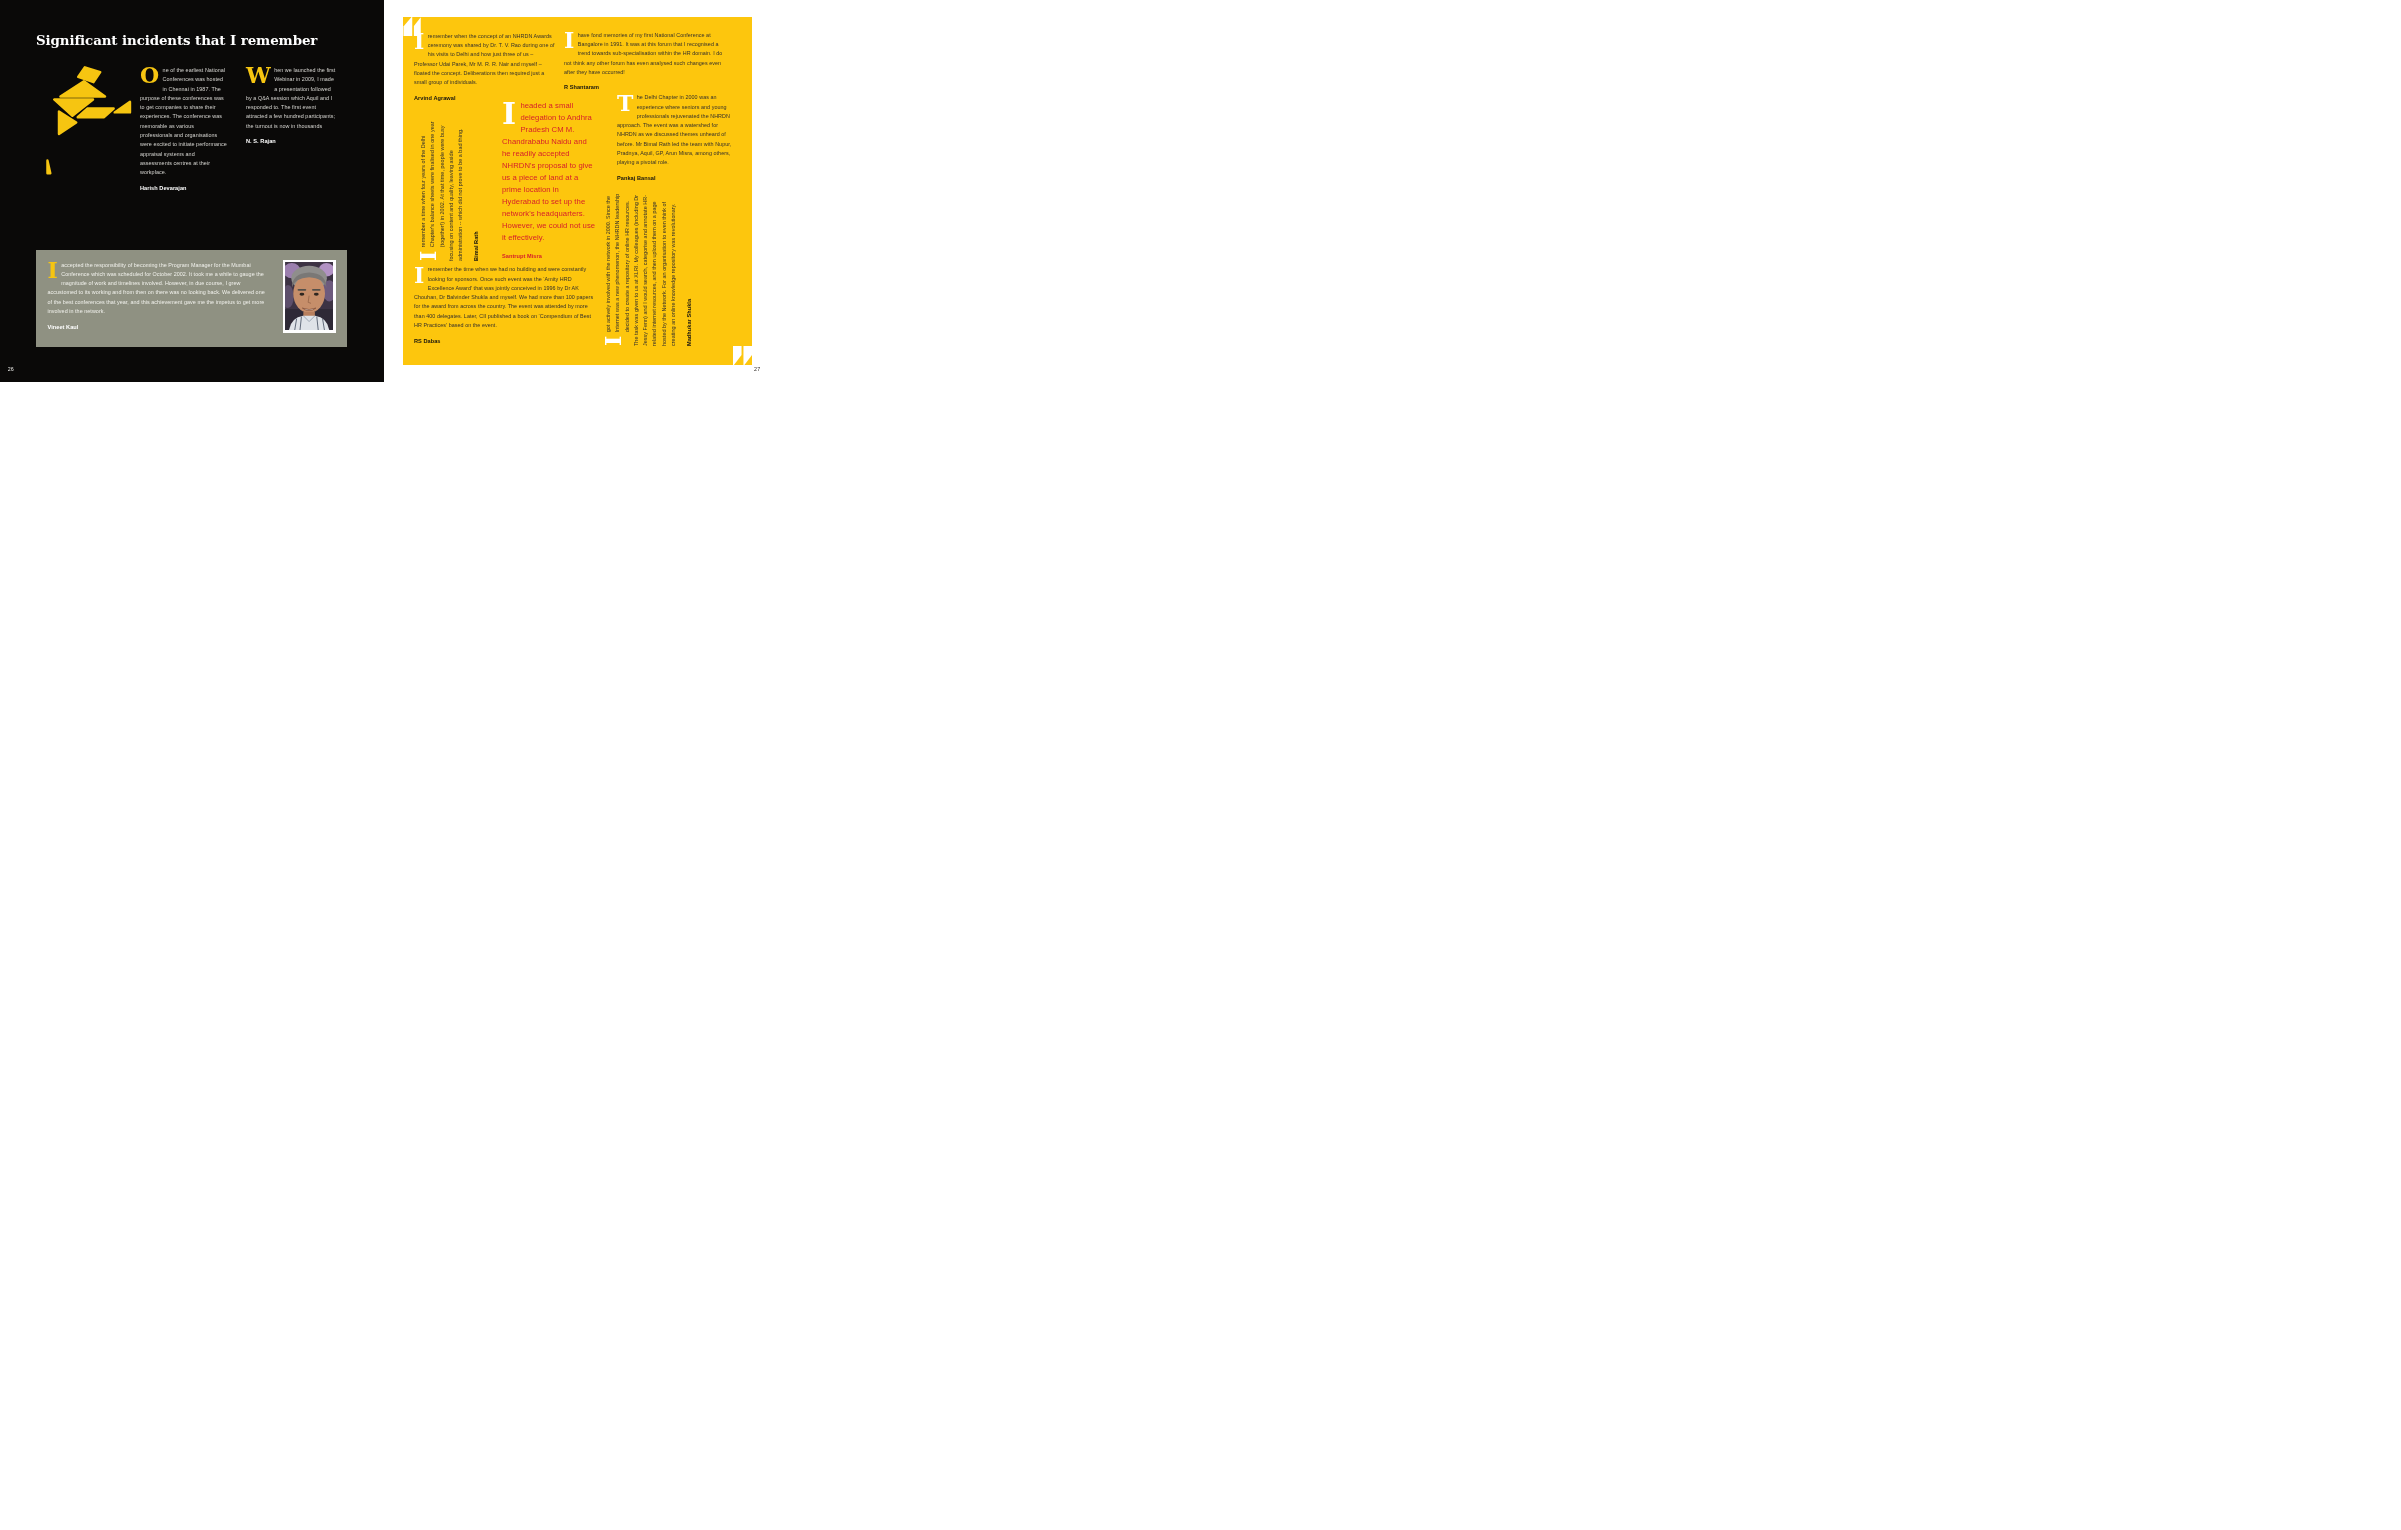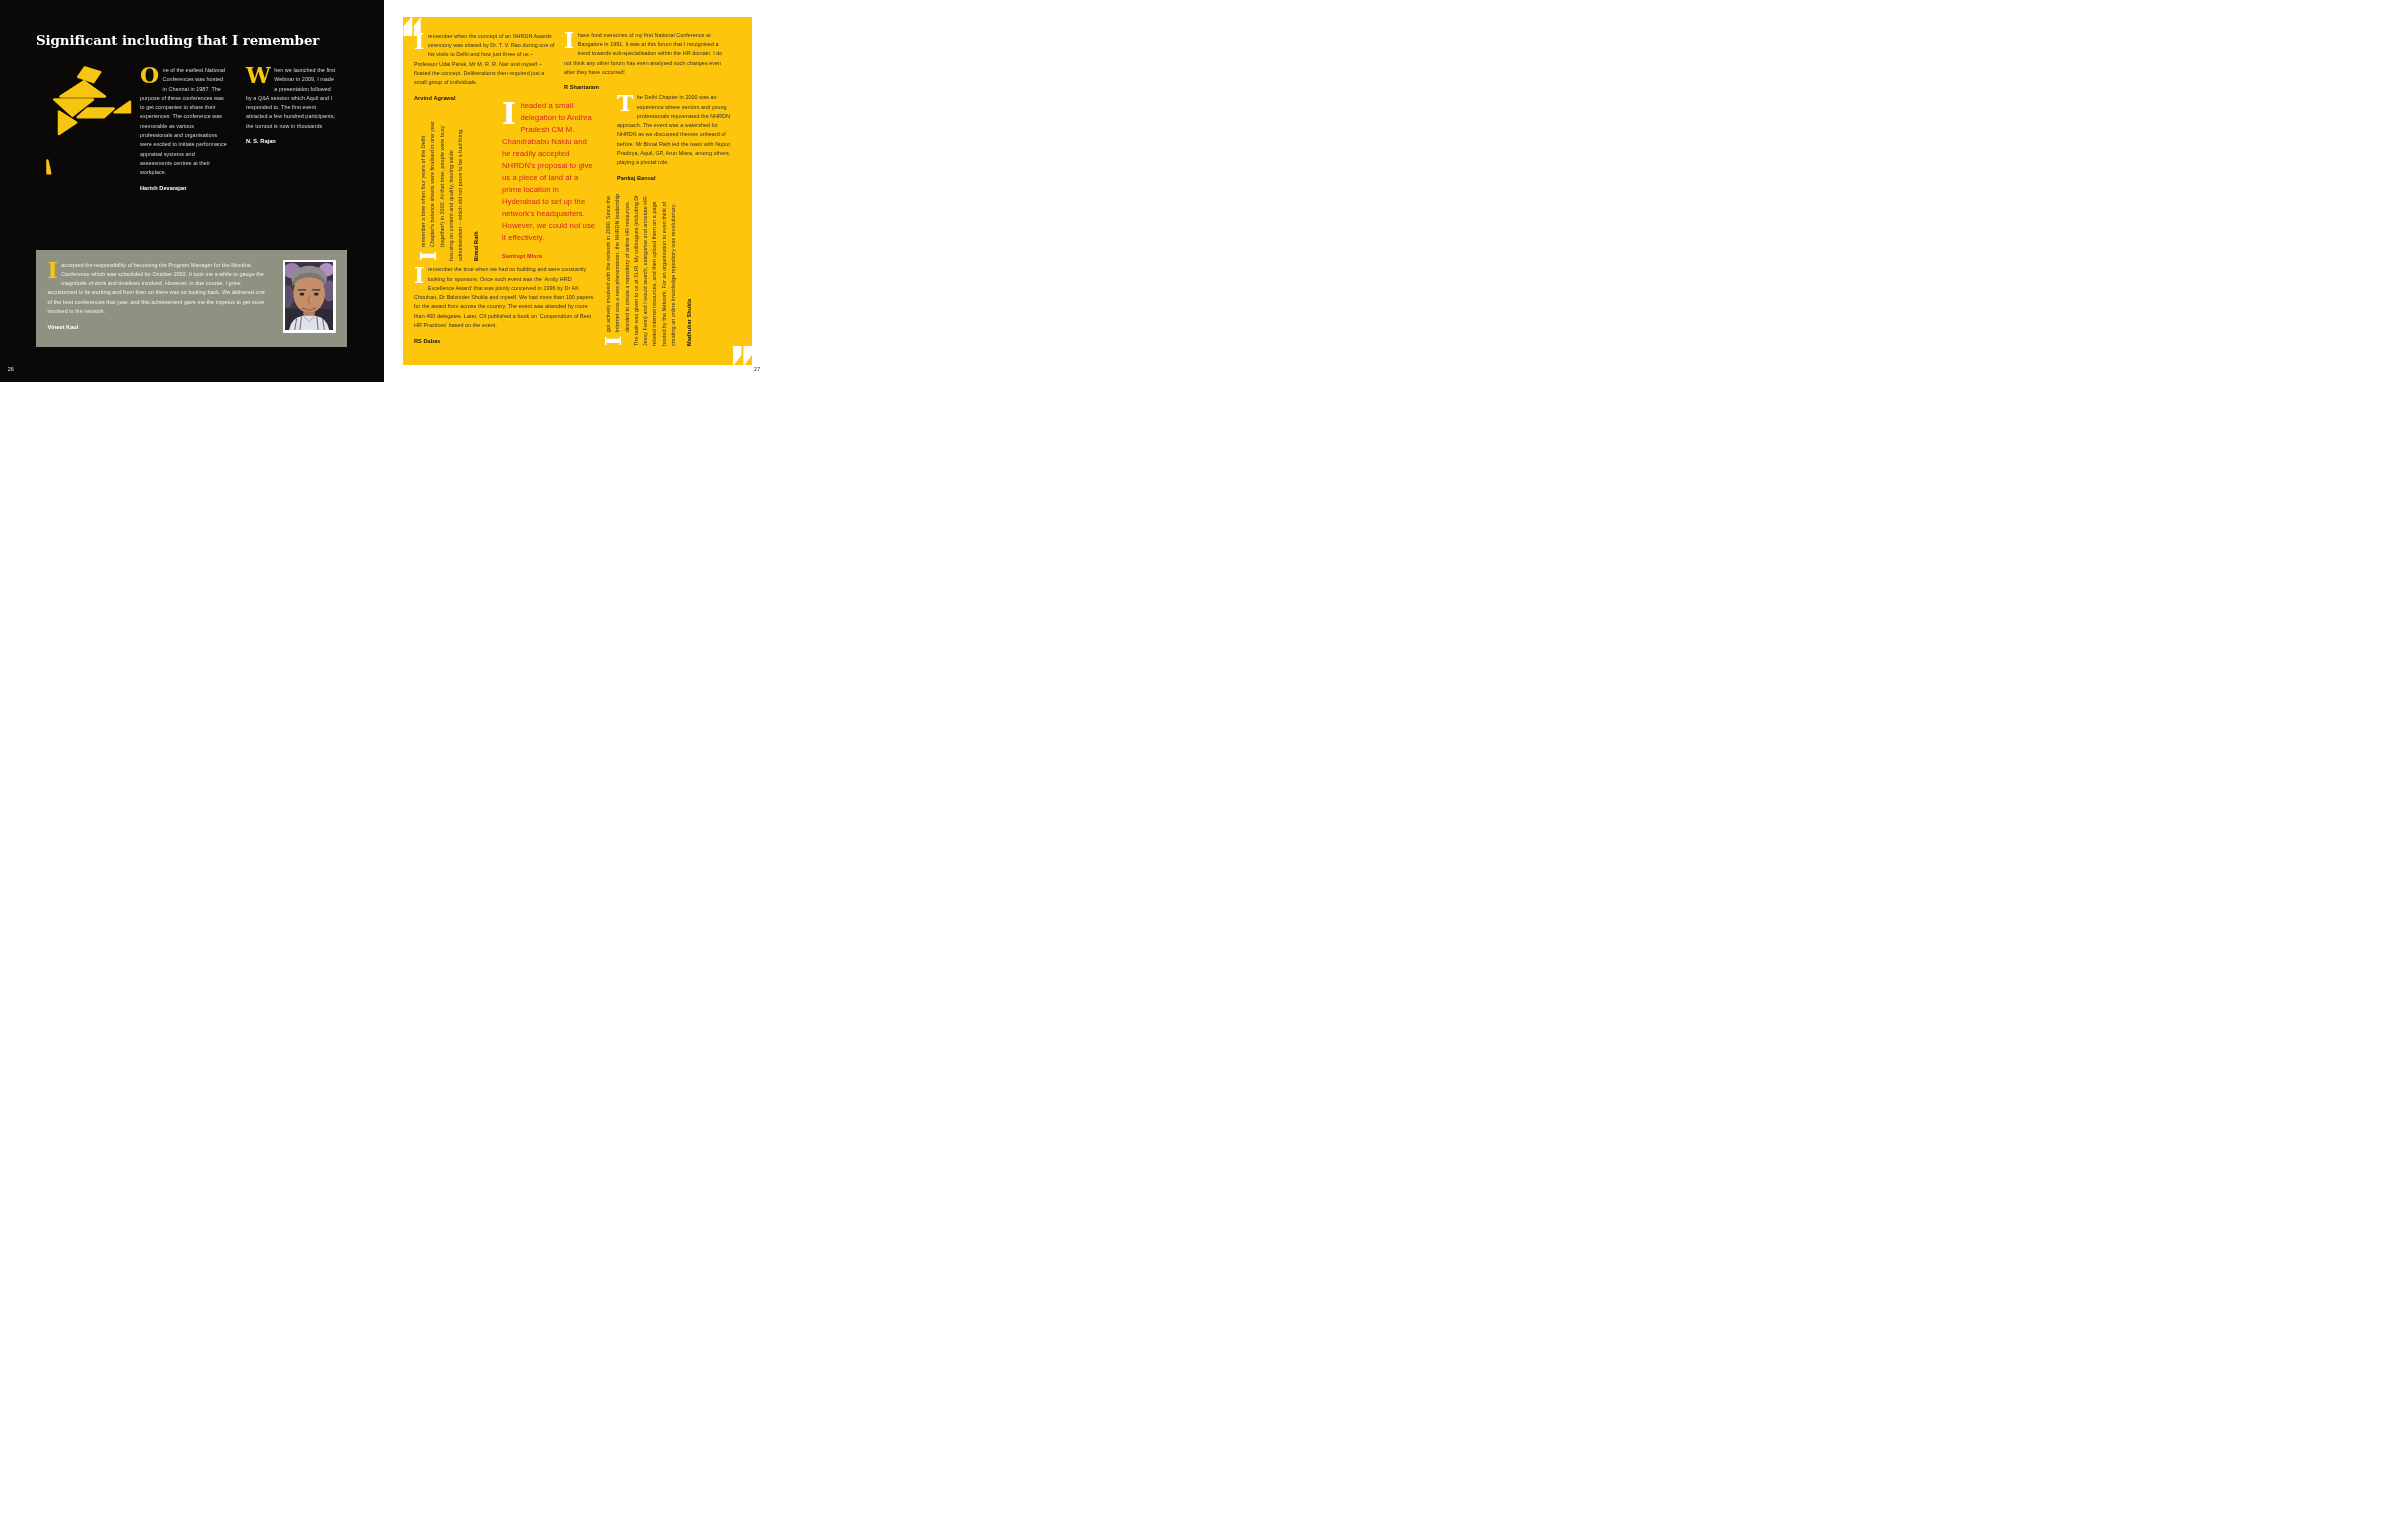--- a/index.html
+++ b/index.html
@@ -58,21 +58,21 @@
   .v-rath{left:16px;top:244px;width:144px;height:72px;}
   .v-shukla{left:201px;top:329px;width:154px;height:98px;}
 </style>
 </head>
 <body>
 
 <div class="spread">
 
   <div class="black-page">
 
-    <h1 class="title">Significant including that I remember</h1>
+    <h1 class="title">Significant incidents that I remember</h1>
 
     <svg class="tangram" viewBox="0 0 200 250" aria-hidden="true">
       <g fill="#F6C511" stroke="#F6C511" stroke-width="5" stroke-linejoin="round">
         <polygon points="81,11 113,21 99,42 67,31"></polygon>
         <polygon points="30,72 79,40 123,72"></polygon>
         <polygon points="17,78 98,78 55,112"></polygon>
         <polygon points="86,97 141,97 121,115 66,115"></polygon>
         <polygon points="175,83 175,105 143,105"></polygon>
         <polygon points="27,103 27,150 63,126"></polygon>
         <polygon points="3,205 9,232 3,232"></polygon>

